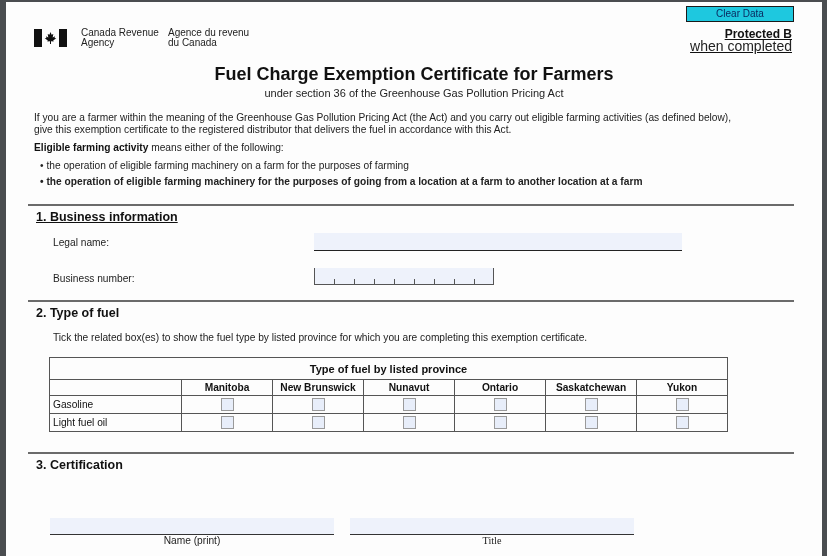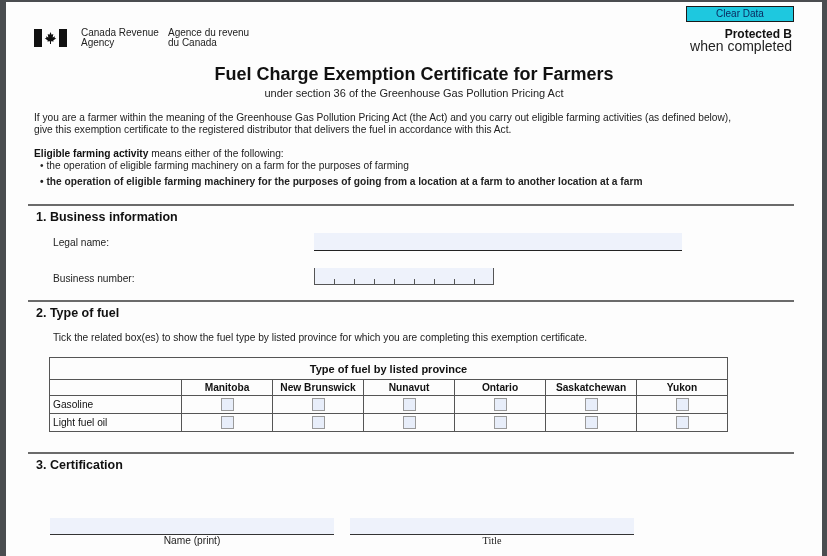--- a/index.html
+++ b/index.html
@@ -19,27 +19,27 @@
   .flag { left:28px; top:27px; width:33px; height:18px; }
   .agency-en, .agency-fr { font-size:10px; line-height:10px; color:#222; }
   .agency-en { left:75px; top:26px; }
   .agency-fr { left:162px; top:26px; }
   .clear-btn {
     left:680px; top:4px; width:106px; height:14px;
     background:#1ec8df; border:1.5px solid #1a1a1a;
     font-size:10px; line-height:14px; text-align:center; color:#0a2a60;
     cursor:pointer; box-sizing:content-box;
   }
-  .protected { right:30px; top:26px; text-align:right; }
+  .protected { right:30px; top:26px; text-align:right;text-decoration:underline; }
   .protected .pb { font-size:12px; font-weight:bold; line-height:13px; }
   .protected .wc { font-size:14px; line-height:11px; color:#222; }
   .title { left:0; width:816px; top:62px; text-align:center; font-size:18px; font-weight:bold; line-height:20px; }
   .subtitle { left:0; width:816px; top:85px; text-align:center; font-size:11px; line-height:12px; color:#222; }
   .intro { left:28px; top:110px; width:750px; font-size:10.2px; line-height:11.5px; color:#222; }
-  .eligible { left:28px; top:146px; font-size:10.2px; line-height:12px; color:#222; }
+  .eligible { left:28px; top:140px; font-size:10.2px; line-height:12px; color:#222; }
   .eligible b { color:#111; }
   .bullet { left:34px; font-size:10.2px; line-height:12px; color:#222; }
   .rule { left:22px; width:766px; height:2px; background:#6b6b6b; }
   .sec-h { left:30px; font-size:12.5px; font-weight:bold; line-height:14px; }
   .lbl { font-size:10.2px; line-height:12px; color:#222; }
   .field { background:#eef2fb; border-bottom:1.5px solid #222; }
   .bn-field {
     left:308px; top:266px; width:180px; height:17px;
     background:#eef2fb; border-left:1.5px solid #555; border-right:1.5px solid #555; border-bottom:1.5px solid #555;
     box-sizing:border-box;
@@ -96,21 +96,21 @@
   <div class="abs intro">
     <div>If you are a farmer within the meaning of the Greenhouse Gas Pollution Pricing Act (the Act) and you carry out eligible farming activities (as defined below),</div>
     <div>give this exemption certificate to the registered distributor that delivers the fuel in accordance with this Act.</div>
   </div>
 
   <div class="abs eligible"><b>Eligible farming activity</b><span> means either of the following:</span></div>
   <div class="abs bullet" style="top:158px;">• <span>the operation of eligible farming machinery on a farm for the purposes of farming</span></div>
   <div class="abs bullet" style="top:174px;font-weight:bold;">• <span>the operation of eligible farming machinery for the purposes of going from a location at a farm to another location at a farm</span></div>
 
   <div class="abs rule" style="top:202px;"></div>
-  <div class="abs sec-h" style="top:208px;">1. Business information</div>
+  <div class="abs sec-h" style="top:208px;text-decoration:underline;">1. Business information</div>
   <div class="abs lbl" style="left:47px; top:235px;">Legal name:</div>
   <div class="abs field" style="left:308px; top:231px; width:368px; height:17px;"></div>
   <div class="abs lbl" style="left:47px; top:271px;text-align:right;">Business number:</div>
   <div class="abs bn-field">
     <span class="bn-tick" style="left:19px;"></span>
     <span class="bn-tick" style="left:39px;"></span>
     <span class="bn-tick" style="left:59px;"></span>
     <span class="bn-tick" style="left:79px;"></span>
     <span class="bn-tick" style="left:99px;"></span>
     <span class="bn-tick" style="left:119px;"></span>

